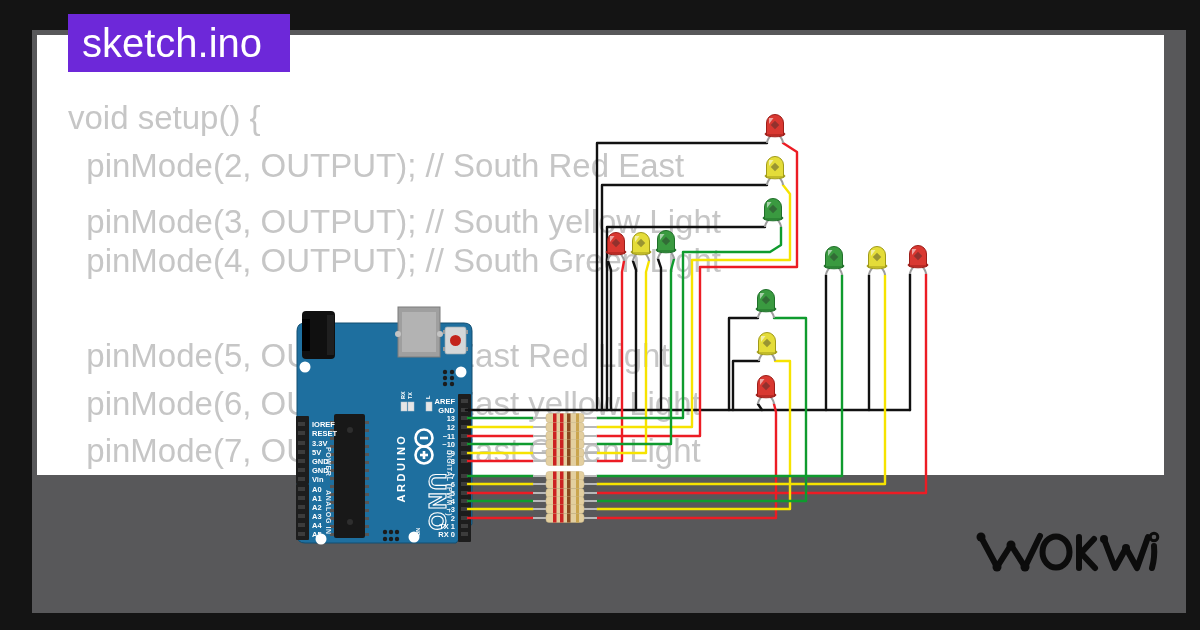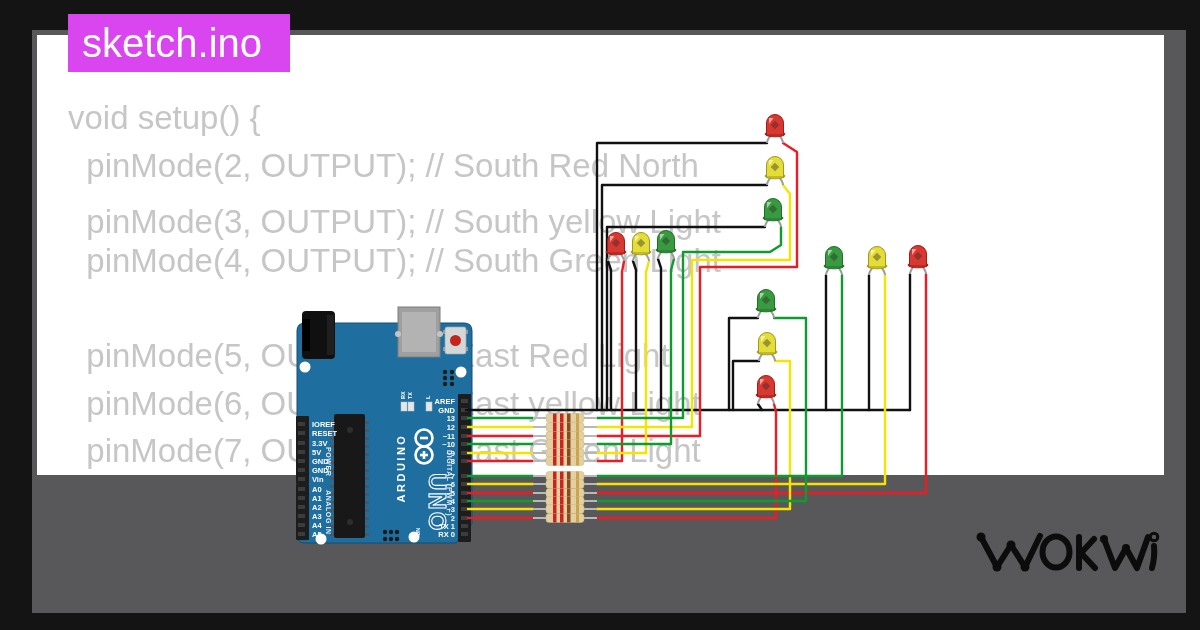--- a/index.html
+++ b/index.html
@@ -1,39 +1,39 @@
 <!DOCTYPE html>
 <html><head>
 <meta charset="utf-8">
 <style>
   html,body{margin:0;padding:0;width:1200px;height:630px;overflow:hidden;background:#141414;
     font-family:"Liberation Sans",sans-serif;}
   #stage{position:absolute;left:0;top:0;width:1200px;height:630px;}
   #frame{position:absolute;left:32px;top:30px;width:1154px;height:583px;background:#58585a;}
   #canvas{position:absolute;left:37px;top:35px;width:1127px;height:440px;background:#ffffff;overflow:hidden;}
-  #title-tab{position:absolute;left:68px;top:14px;width:222px;height:58px;background:#d946ef;z-index:20;
+  #title-tab{position:absolute;left:68px;top:14px;width:222px;height:58px;background:#6d28d9;z-index:20;
     display:flex;align-items:center;padding-left:14px;box-sizing:border-box;}
   #title-tab span{color:#ffffff;font-size:40px;letter-spacing:0;}
   .code-line{position:absolute;left:31px;color:#c6c6c6;font-size:33px;line-height:38px;white-space:pre;}
   #circuit{position:absolute;left:0;top:0;z-index:5;}
   .pinlbl{font:bold 7.5px "Liberation Sans",sans-serif;fill:#ffffff;}
   .seclbl{font:bold 7px "Liberation Sans",sans-serif;fill:#e2ecf3;letter-spacing:.6px;}
   .brandlbl{font:bold 11px "Liberation Sans",sans-serif;fill:#ffffff;letter-spacing:2.5px;}
   .unolbl{font:bold 24px "Liberation Sans",sans-serif;fill:none;stroke:#ffffff;stroke-width:1.1;letter-spacing:2px;}
   .tinylbl{font:bold 5.5px "Liberation Sans",sans-serif;fill:#ffffff;}
 </style>
 </head>
 <body>
 
 <div id="stage">
   <div id="frame"></div>
   <div id="canvas">
     <div id="code-layer">
         <div class="code-line" style="top: 64px;">void setup() {</div>
-        <div class="code-line" style="top: 111.6px;">  pinMode(2, OUTPUT); // South Red North</div>
+        <div class="code-line" style="top: 111.6px;">  pinMode(2, OUTPUT); // South Red East</div>
         <div class="code-line" style="top: 168px;">  pinMode(3, OUTPUT); // South yellow Light</div>
         <div class="code-line" style="top: 206.8px;">  pinMode(4, OUTPUT); // South Green Light</div>
         <div class="code-line" style="top: 302px;">  pinMode(5, OUTPUT); // East Red Light</div>
         <div class="code-line" style="top: 349.6px;">  pinMode(6, OUTPUT); // East yellow Light</div>
         <div class="code-line" style="top: 397.2px;">  pinMode(7, OUTPUT); // East Green Light</div>
         <div class="code-line" style="top: 492.4px; font-style: italic;">  pinMode(8, OUTPUT); // North Red Light</div>
         <div class="code-line" style="top: 540px;">  pinMode(9, OUTPUT); // North yellow Light</div>
       </div>
   </div>
   <div id="title-tab">

